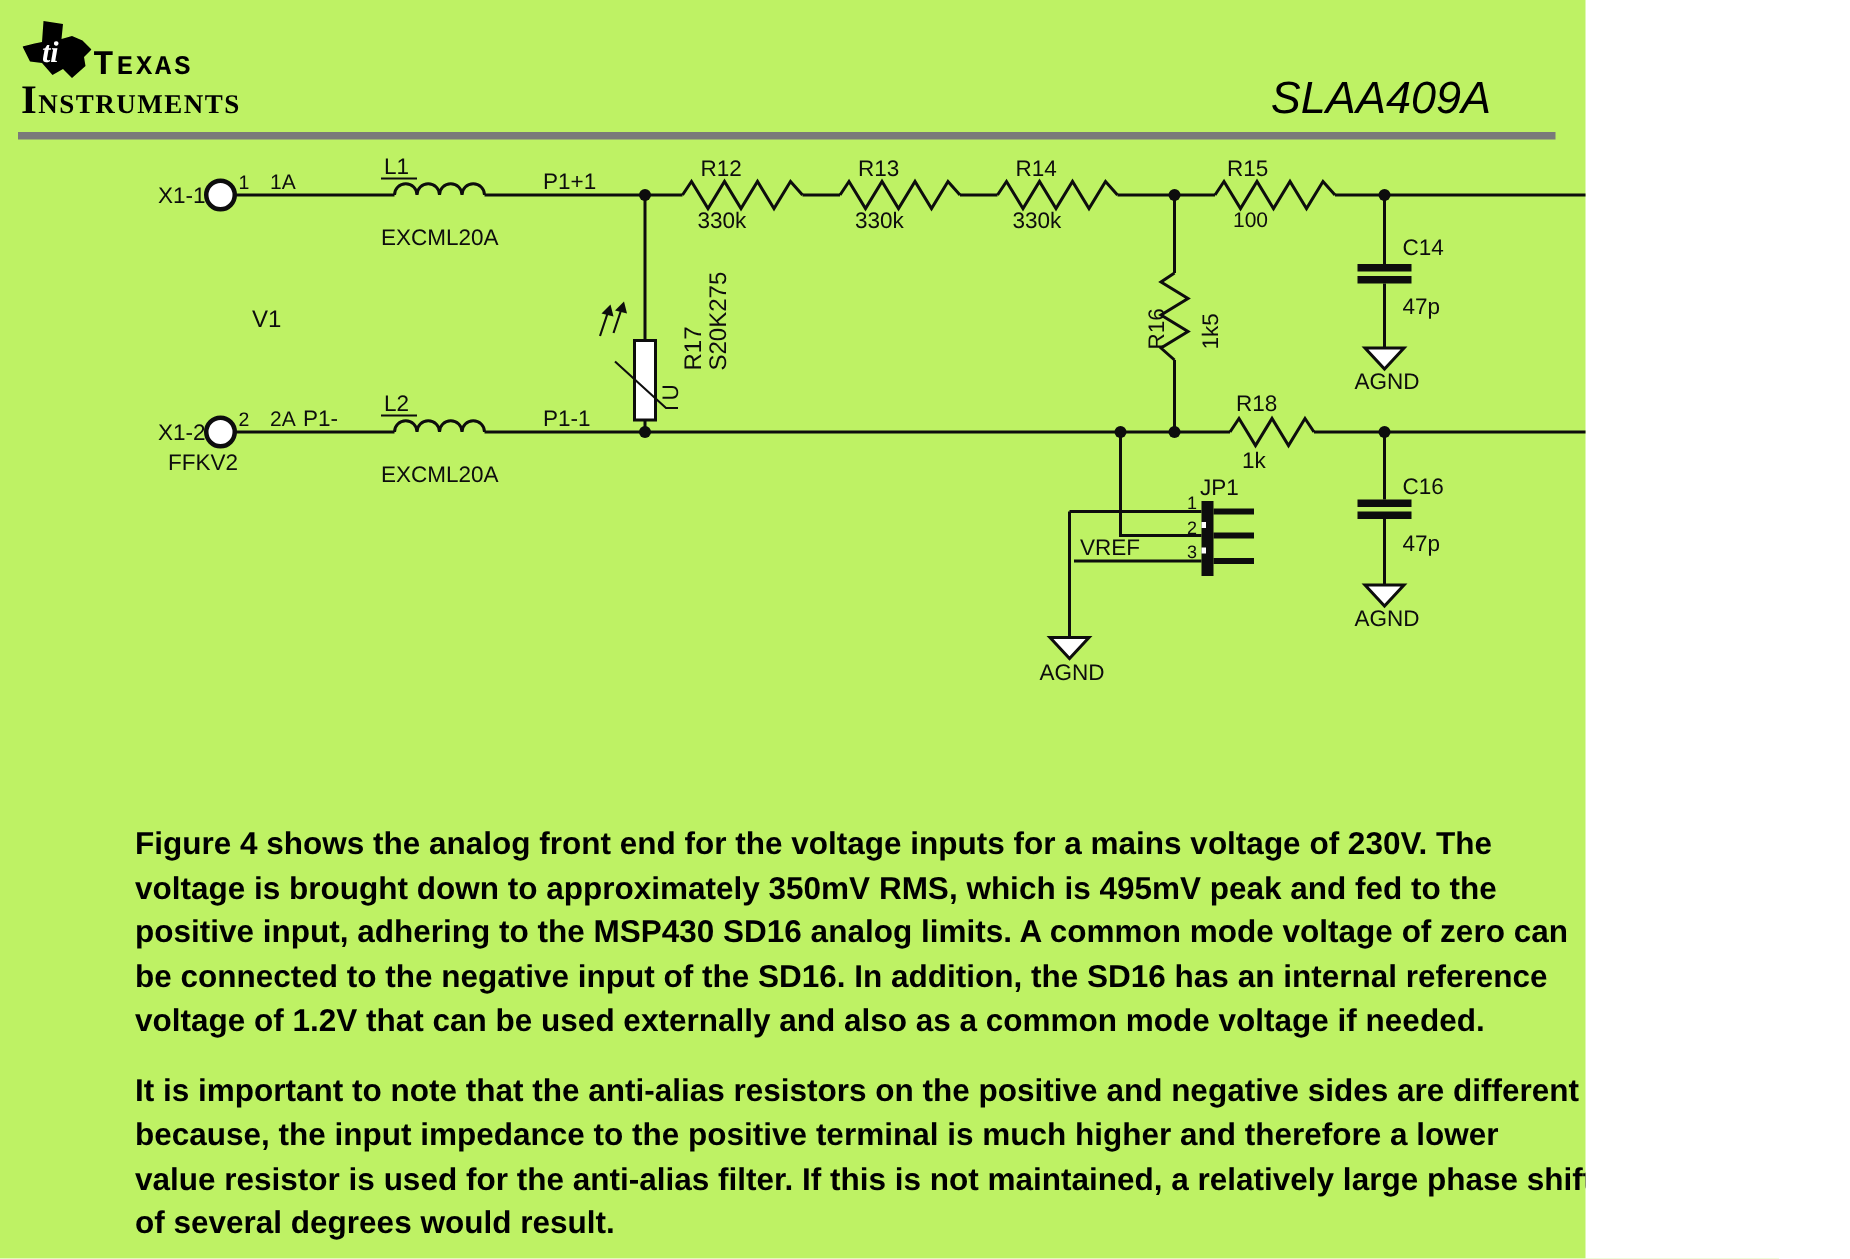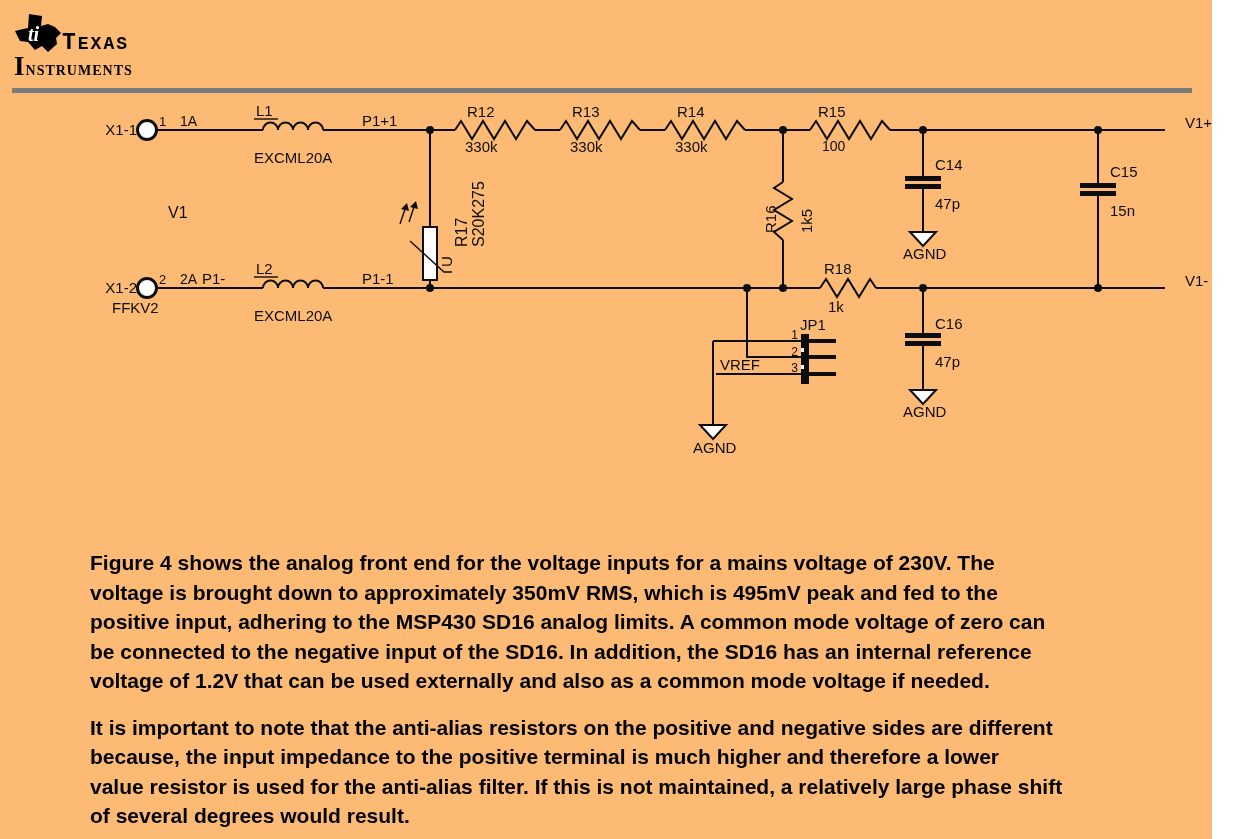--- a/index.html
+++ b/index.html
@@ -1,26 +1,26 @@
 <!DOCTYPE html>
 <html><head>
 <meta charset="utf-8">
 <style>
   html,body { margin:0; padding:0; background:#fff; }
-  .page { position:relative; width:1212px; height:839px; background:#fdba74;
+  .page { position:relative; width:1057px; height:839px; background:#bef264;
           font-family:"Liberation Sans",sans-serif; color:#000; overflow:hidden; }
 
   
   .brand1 { position:absolute; left:62px; top:30px;
             font-family:Liberation Mono, monospace; font-weight:bold;
             font-size:18px; letter-spacing:2px; color:#000; }
   .brand1::first-letter { font-size:23px; }
   .brand2 { position:absolute; left:14px; top:51px;
             font-family:"Liberation Serif",serif; font-weight:bold;
-            font-size:14px; letter-spacing:1px; color:#000; }
+            font-size:18px; letter-spacing:1px; color:#000; }
   .brand2::first-letter { font-size:27px; }
   .texas-glyph { position:absolute; left:15px; top:13px; }
   .docnum { position:absolute; right:63px; top:49px; font-size:30px;
             font-style:italic; font-family:"Liberation Sans",sans-serif; }
   .rule { position:absolute; left:12px; right:20px; top:88px; height:5px;
           background:#7a7a7a; }
 
   
   .schematic { position:absolute; left:0; top:0; }
   .schematic text { font-family:"Liberation Sans",sans-serif; font-size:15px; fill:#0d0d0d; }
@@ -47,20 +47,21 @@
 <body>
 
 <div class="page">
 
   <svg class="texas-glyph" width="46" height="40" viewBox="0 0 46 40">
     <path d="M14,1 L27,3 L26,13 L33,11 L40,14 L46,20 L41,25 L42,31 L33,39 L27,33 L20,37 L13,29 L5,28 L0,18 L8,16 L13,15 Z" fill="#000"></path>
     <text x="13" y="28" font-family="Liberation Serif,serif" font-style="italic" font-weight="bold" font-size="20" fill="#fff">ti</text>
   </svg>
   <div class="brand1">TEXAS</div>
   <div class="brand2">INSTRUMENTS</div>
+  <div class="docnum">SLAA409A</div>
   <div class="rule"></div>
 
   <svg class="schematic" width="1233" height="475" viewBox="0 0 1233 475">
 
     <g class="w">
       <path d="M157,130 H263"></path>
         <path d="M323,130 H455"></path>
       <path d="M535,130 H560"></path>
         <path d="M640,130 H665"></path>
       <path d="M745,130 H810"></path>

